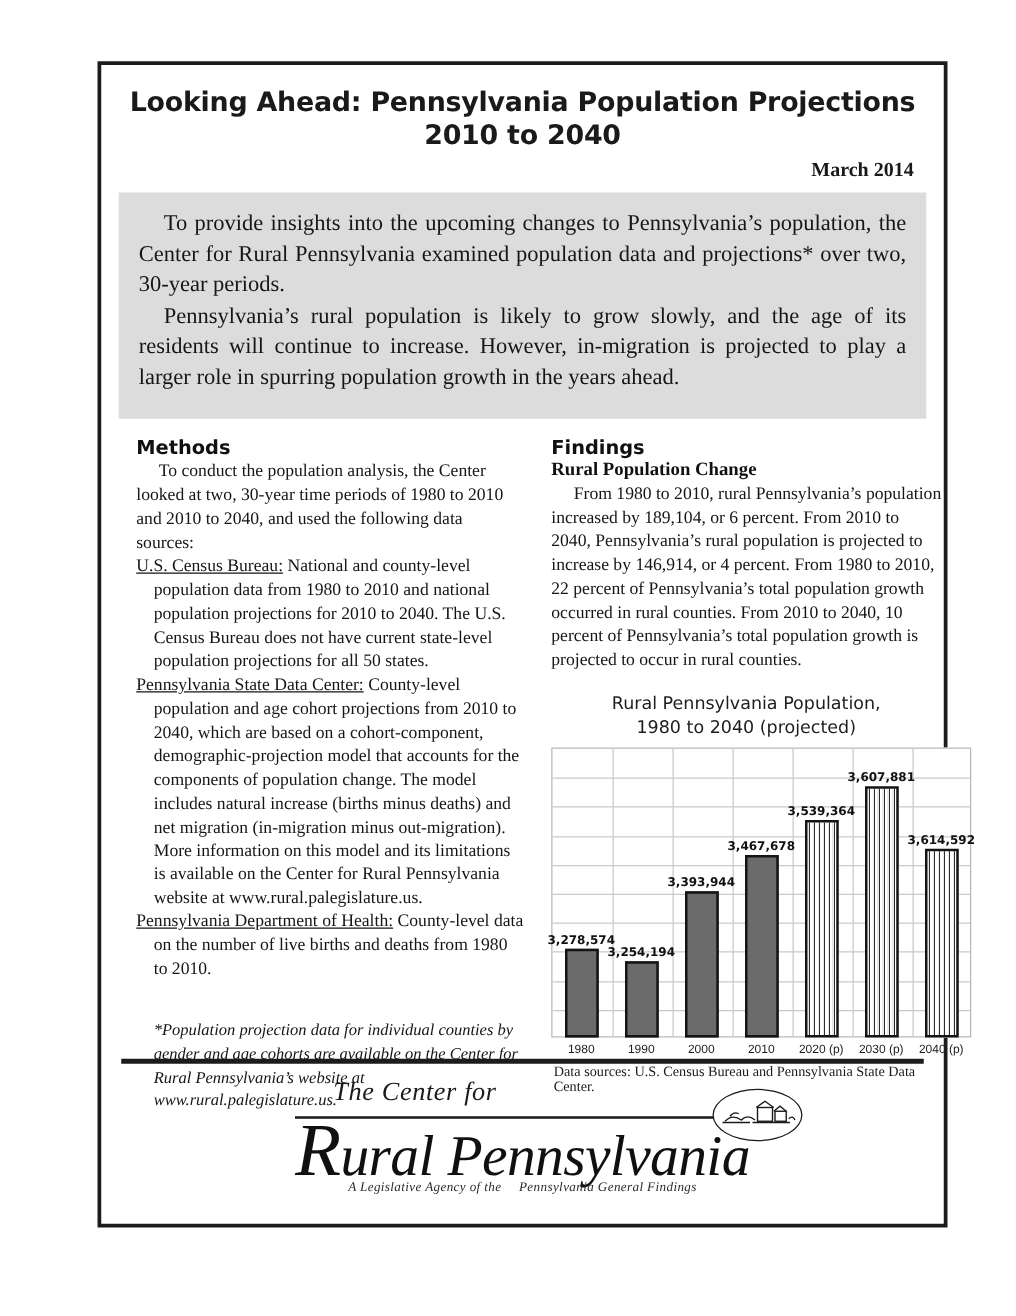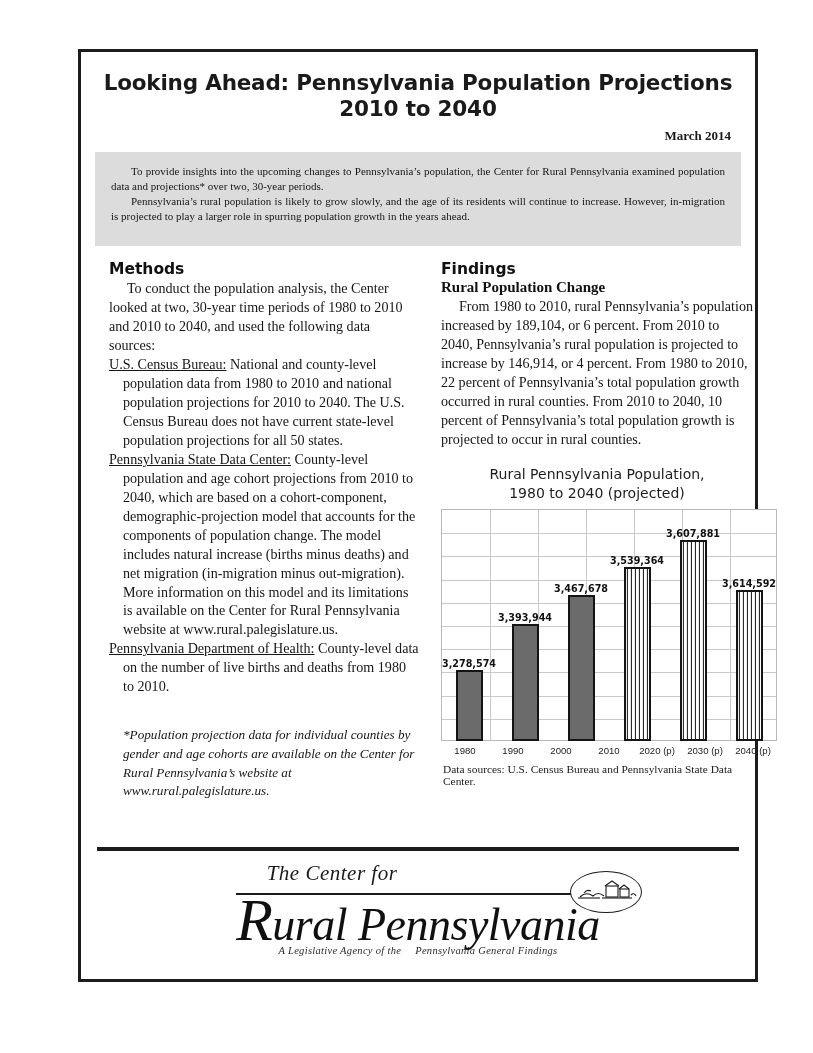--- a/index.html
+++ b/index.html
@@ -38,36 +38,36 @@
     line-height: 1.22;
     text-align: center;
     color: #1a1a1a;
     letter-spacing: -0.2px;
     margin: 0;
     white-space: pre-line;
   }
   #doc-date {
     font-family: "Liberation Serif", serif;
     font-weight: bold;
-    font-size: 13px;
+    font-size: 16px;
     text-align: right;
     color: #1a1a1a;
     margin-top: 6px;
     padding-right: 2px;
   }
 
   
   #summary-box {
     margin: 8px 14px 0 14px;
     background: #dcdcdc;
     padding: 12px 16px 22px 16px;
   }
   #summary-box p {
     margin: 0;
-    font-size: 11px;
+    font-size: 18px;
     line-height: 1.36;
     color: #151515;
     text-indent: 20px;
     text-align: justify;
   }
 
   
   #columns {
     display: flex;
     margin: 14px 14px 0 28px;
@@ -361,20 +361,25 @@
               <div class="gridline-v" style="left: 240px;"></div>
               <div class="gridline-v" style="left: 288px;"></div>
             </div>
           <div id="bars">
               <div class="bar-slot">
                 <div class="bar solid" style="height: 71px;">
                   <div class="bar-label">3,278,574</div>
                 </div>
               </div>
               <div class="bar-slot">
+                <div class="bar solid" style="height: 61px;">
+                  <div class="bar-label">3,254,194</div>
+                </div>
+              </div>
+              <div class="bar-slot">
                 <div class="bar solid" style="height: 117px;">
                   <div class="bar-label">3,393,944</div>
                 </div>
               </div>
               <div class="bar-slot">
                 <div class="bar solid" style="height: 146px;">
                   <div class="bar-label">3,467,678</div>
                 </div>
               </div>
               <div class="bar-slot">

